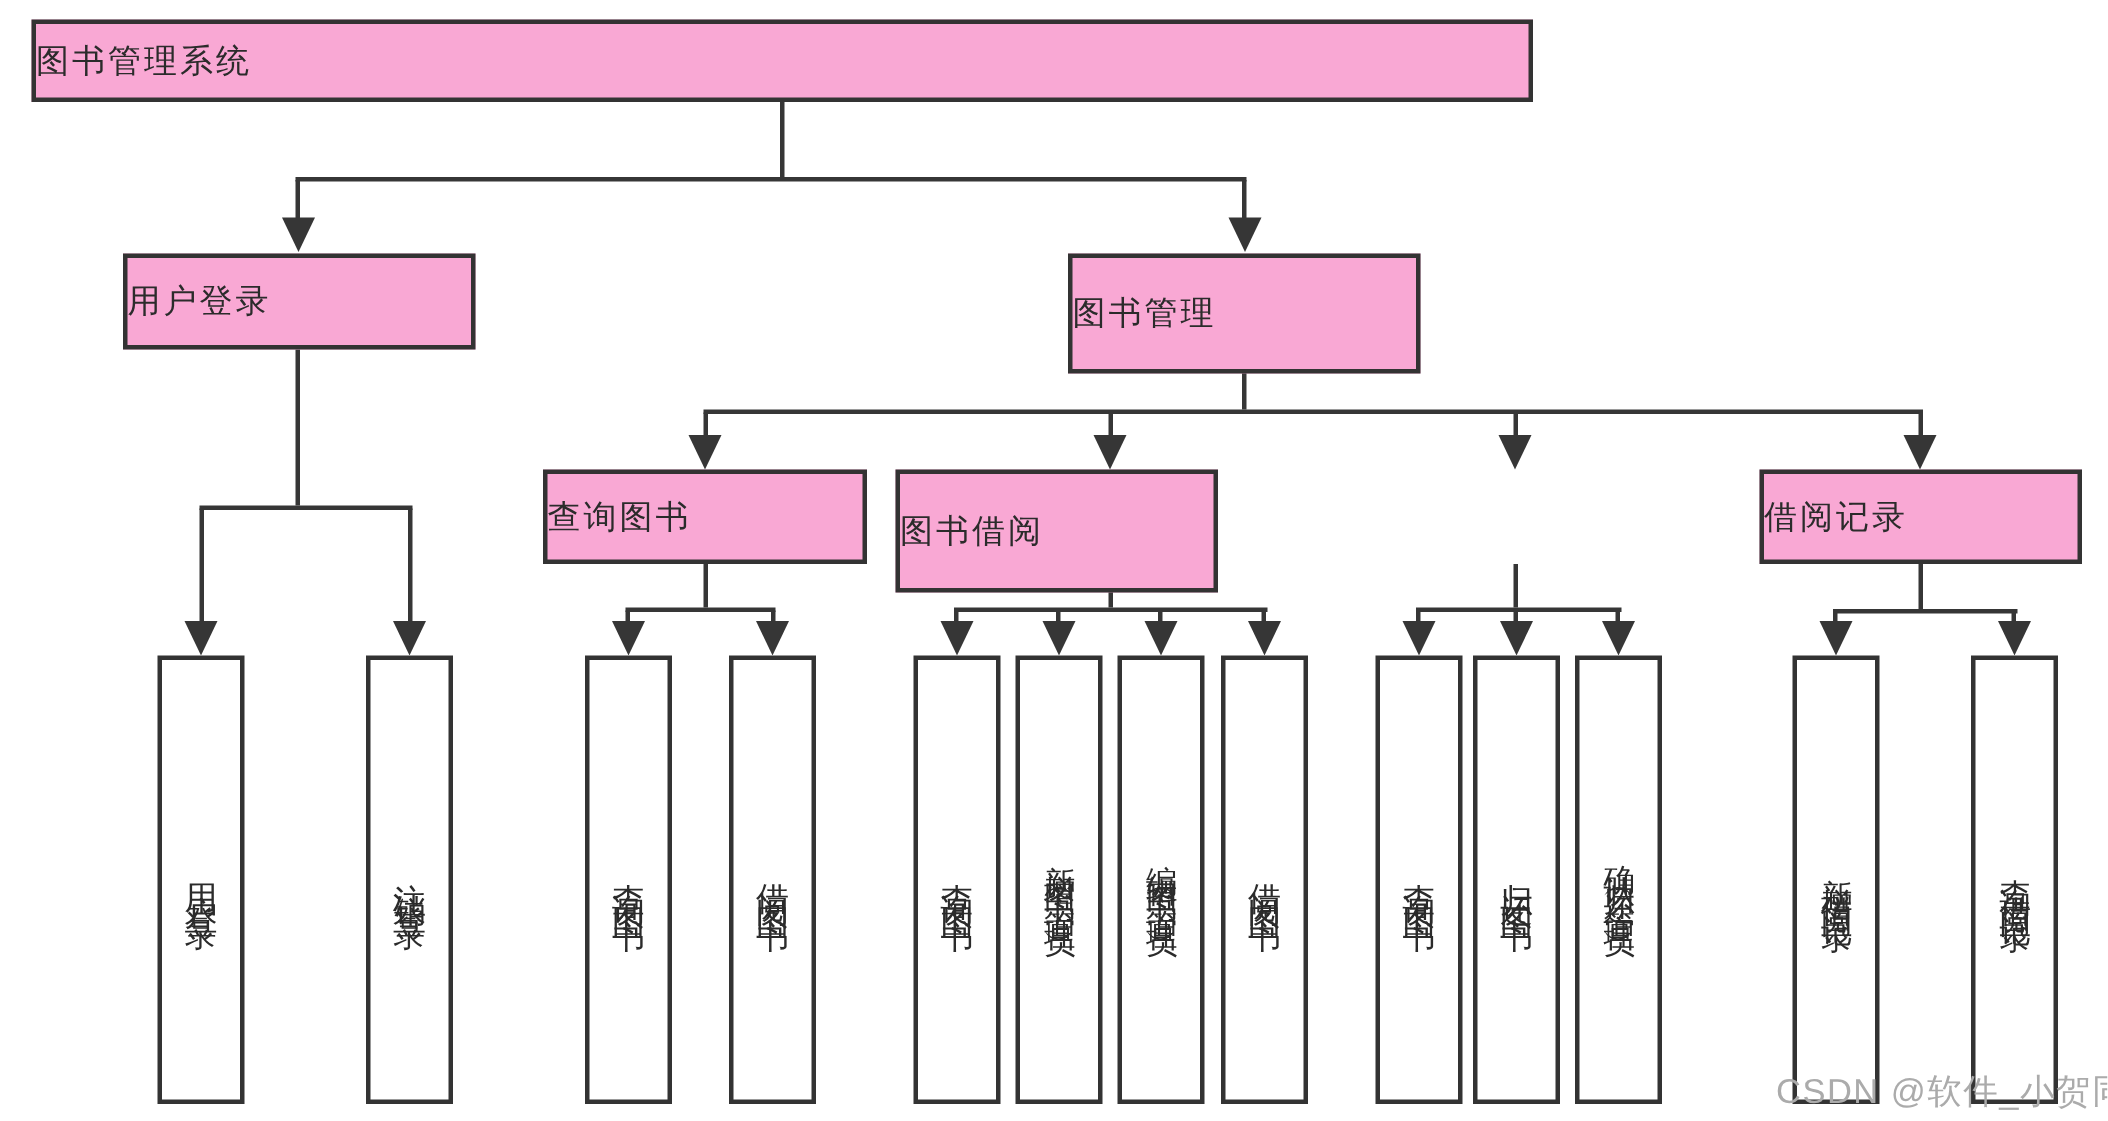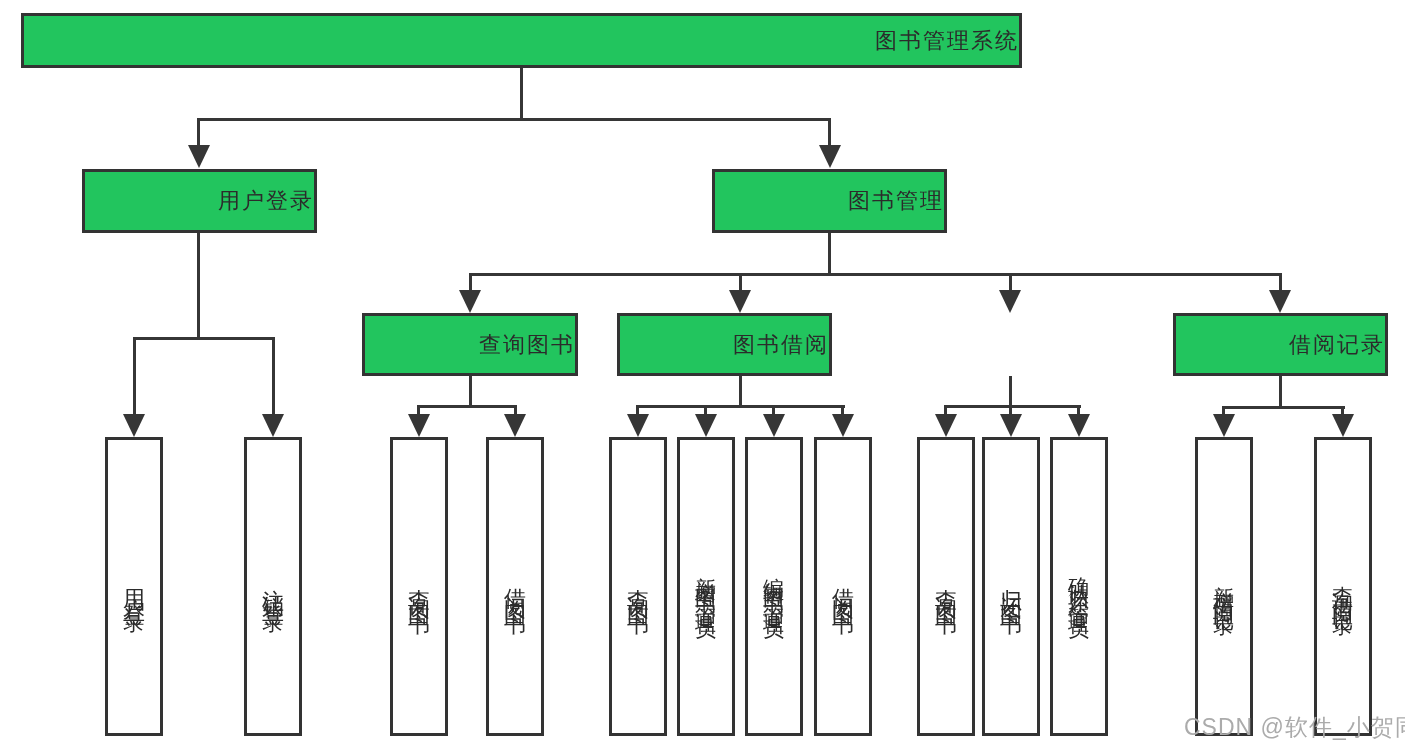--- a/index.html
+++ b/index.html
@@ -8,22 +8,22 @@
     width:1405px;height:747px;
     background:#ffffff;
     font-family:"Liberation Sans", sans-serif;
     overflow:hidden;
   }
   
   .box{
     position:absolute;
     box-sizing:border-box;
     border:3px solid #333333;
-    background:#22c55e;
-    display:flex;align-items:center;justify-content:flex-end;
+    background:#f9a8d4;
+    display:flex;align-items:center;justify-content:flex-start;
     font-size:22px;color:#2b2b2b;letter-spacing:2px;
     z-index:2;
   }
   .vbox{
     position:absolute;
     box-sizing:border-box;
     border:3px solid #333333;
     background:#ffffff;
     width:58px;height:299px;top:437px;
     display:flex;align-items:center;justify-content:center;
@@ -68,21 +68,21 @@
   <div class="vl" style="left:520px;top:68px;height:50px"></div>
   <div class="hl" style="left:197px;top:118px;width:634px"></div>
   <div class="vl" style="left:197px;top:120px;height:26px"></div>
   <div class="tri" style="left:188px;top:145px"></div>
   <div class="vl" style="left:828px;top:120px;height:26px"></div>
   <div class="tri" style="left:819px;top:145px"></div>
 
   <div class="box" style="left:82px;top:169px;width:235px;height:64px">
     <span>用户登录</span>
   </div>
-  <div class="box" style="left:712px;top:169px;width:235px;height:64px">
+  <div class="box" style="left:712px;top:169px;width:235px;height:80px">
     <span>图书管理</span>
   </div>
 
   <div class="vl" style="left:197px;top:233px;height:104px"></div>
   <div class="hl" style="left:133px;top:337px;width:142px"></div>
   <div class="vl" style="left:133px;top:339px;height:76px"></div>
   <div class="tri" style="left:123px;top:414px"></div>
   <div class="vl" style="left:272px;top:339px;height:76px"></div>
   <div class="tri" style="left:262px;top:414px"></div>
 
@@ -93,21 +93,21 @@
   <div class="vl" style="left:739px;top:275px;height:16px"></div>
   <div class="tri" style="left:729px;top:290px"></div>
   <div class="vl" style="left:1009px;top:275px;height:16px"></div>
   <div class="tri" style="left:999px;top:290px"></div>
   <div class="vl" style="left:1279px;top:275px;height:16px"></div>
   <div class="tri" style="left:1269px;top:290px"></div>
 
   <div class="box" style="left:362px;top:313px;width:216px;height:63px">
     <span>查询图书</span>
   </div>
-  <div class="box" style="left:617px;top:313px;width:215px;height:63px">
+  <div class="box" style="left:597px;top:313px;width:215px;height:82px">
     <span>图书借阅</span>
   </div>
   <div class="box" style="left:1173px;top:313px;width:215px;height:63px">
     <span>借阅记录</span>
   </div>
 
   <div class="vl" style="left:469px;top:376px;height:29px"></div>
   <div class="hl" style="left:417px;top:405px;width:100px"></div>
   <div class="vl" style="left:417px;top:407px;height:8px"></div>
   <div class="tri" style="left:408px;top:414px"></div>

